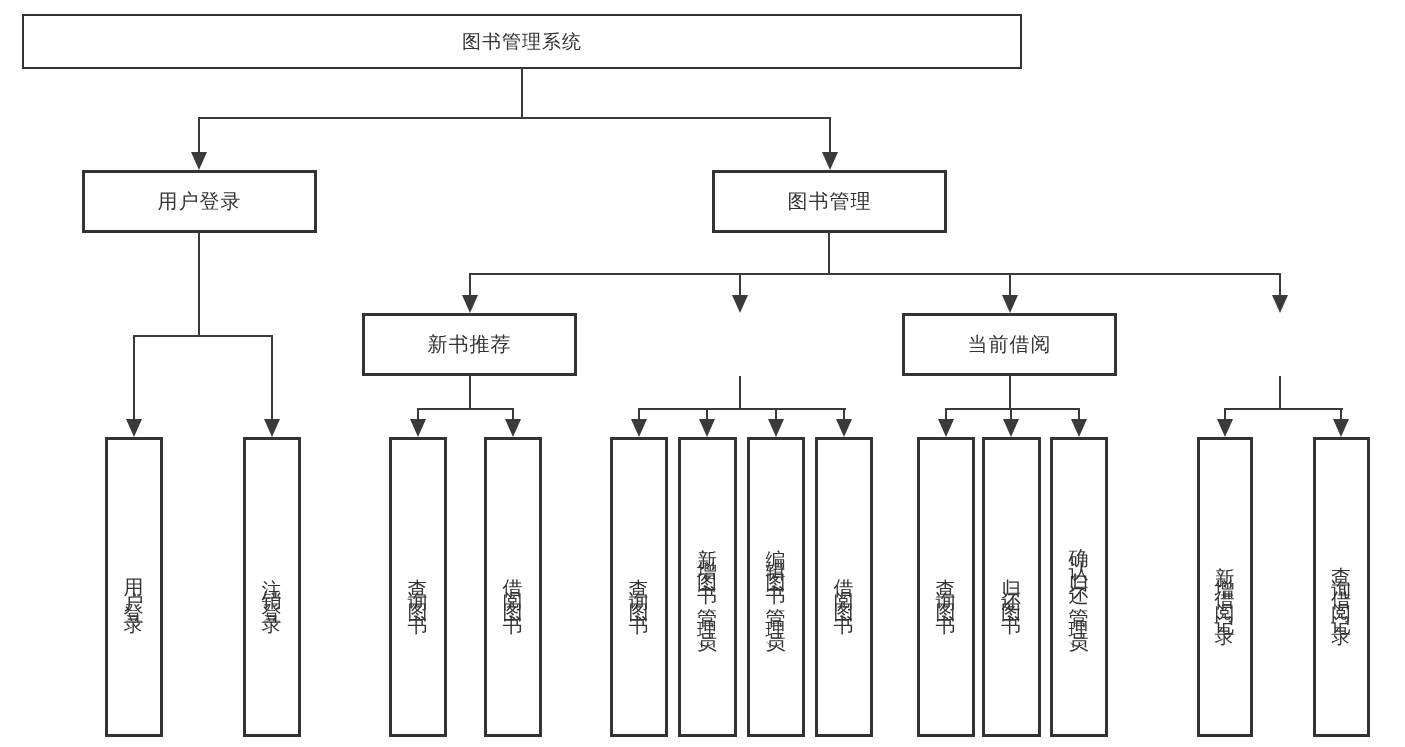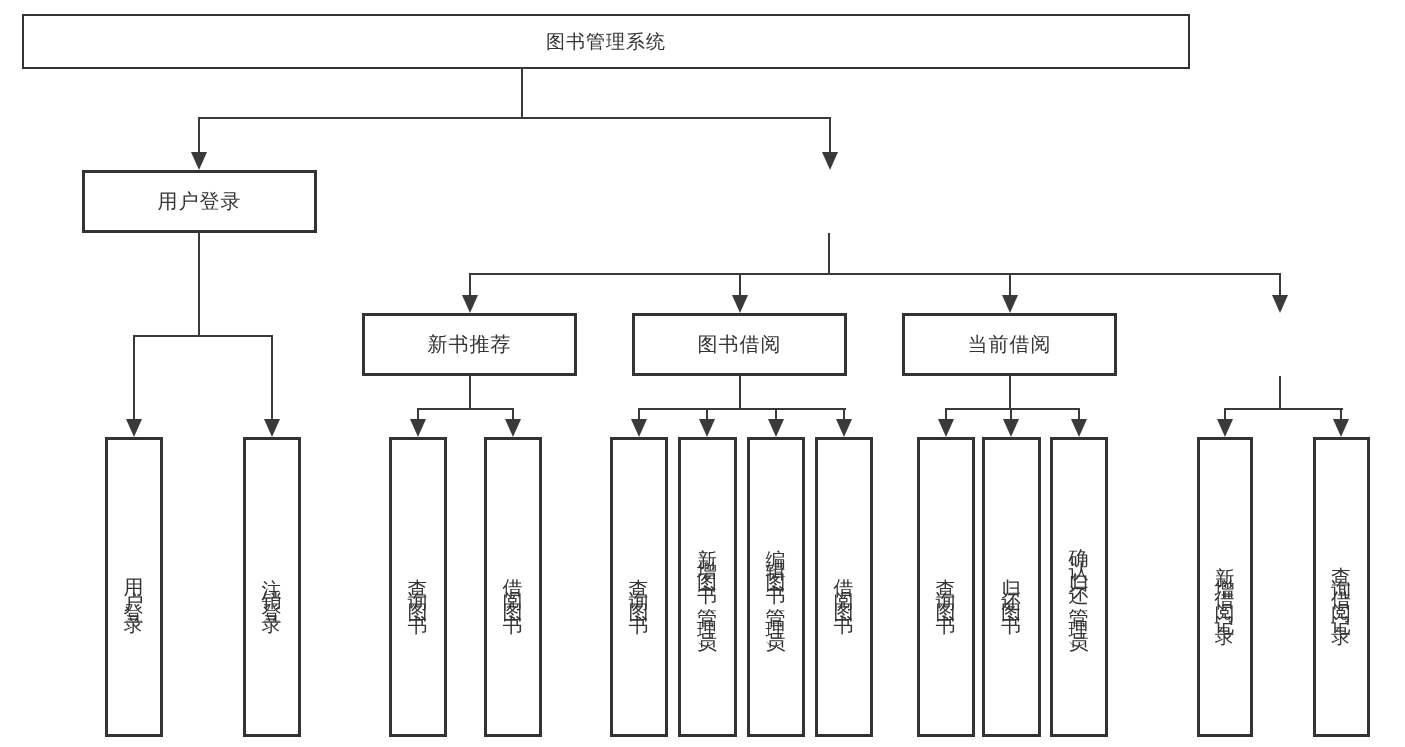--- a/index.html
+++ b/index.html
@@ -26,51 +26,51 @@
   .wm{
     position:absolute;right:5px;top:714px;z-index:10;
     font-size:21px;color:rgba(190,190,190,0.9);letter-spacing:1px;white-space:nowrap;
   }
 </style>
 </head>
 <body>
 
 <div class="stage">
 
-  <div class="b root" style="left:22px;top:14px;width:1168px;height:55px;">图书管理系统</div>
+  <div class="b root" style="left:22px;top:14px;width:1000px;height:55px;">图书管理系统</div>
 
   <div class="ln" style="left:521px;top:67px;width:2px;height:51px;"></div>
   <div class="ln" style="left:198px;top:117px;width:633px;height:2px;"></div>
   <div class="ln" style="left:198px;top:117px;width:2px;height:38px;"></div>
   <div class="arr" style="left:191px;top:152px;"></div>
   <div class="ln" style="left:829px;top:117px;width:2px;height:38px;"></div>
   <div class="arr" style="left:822px;top:152px;"></div>
 
   <div class="b hb" style="left:82px;top:170px;width:235px;height:63px;">用户登录</div>
+  <div class="b hb" style="left:712px;top:170px;width:235px;height:63px;">图书管理</div>
 
   <div class="ln" style="left:198px;top:233px;width:2px;height:102px;"></div>
   <div class="ln" style="left:133px;top:335px;width:140px;height:2px;"></div>
   <div class="ln" style="left:133px;top:335px;width:2px;height:86px;"></div>
   <div class="arr" style="left:126px;top:419px;"></div>
   <div class="ln" style="left:271px;top:335px;width:2px;height:86px;"></div>
   <div class="arr" style="left:264px;top:419px;"></div>
 
   <div class="ln" style="left:828px;top:233px;width:2px;height:42px;"></div>
   <div class="ln" style="left:469px;top:273px;width:812px;height:2px;"></div>
   <div class="ln" style="left:469px;top:273px;width:2px;height:25px;"></div>
   <div class="arr" style="left:462px;top:295px;"></div>
   <div class="ln" style="left:739px;top:273px;width:2px;height:25px;"></div>
   <div class="arr" style="left:732px;top:295px;"></div>
   <div class="ln" style="left:1009px;top:273px;width:2px;height:25px;"></div>
   <div class="arr" style="left:1002px;top:295px;"></div>
   <div class="ln" style="left:1279px;top:273px;width:2px;height:25px;"></div>
   <div class="arr" style="left:1272px;top:295px;"></div>
 
   <div class="b hb" style="left:362px;top:313px;width:215px;height:63px;">新书推荐</div>
-  <div class="b hb" style="left:632px;top:313px;width:215px;height:63px;">图书借阅</div>
   <div class="b hb" style="left:902px;top:313px;width:215px;height:63px;">当前借阅</div>
 
   <div class="ln" style="left:469px;top:376px;width:2px;height:34px;"></div>
   <div class="ln" style="left:417px;top:408px;width:97px;height:2px;"></div>
   <div class="ln" style="left:417px;top:408px;width:2px;height:13px;"></div>
   <div class="arr" style="left:410px;top:419px;"></div>
   <div class="ln" style="left:512px;top:408px;width:2px;height:13px;"></div>
   <div class="arr" style="left:505px;top:419px;"></div>
 
   <div class="ln" style="left:739px;top:376px;width:2px;height:34px;"></div>

